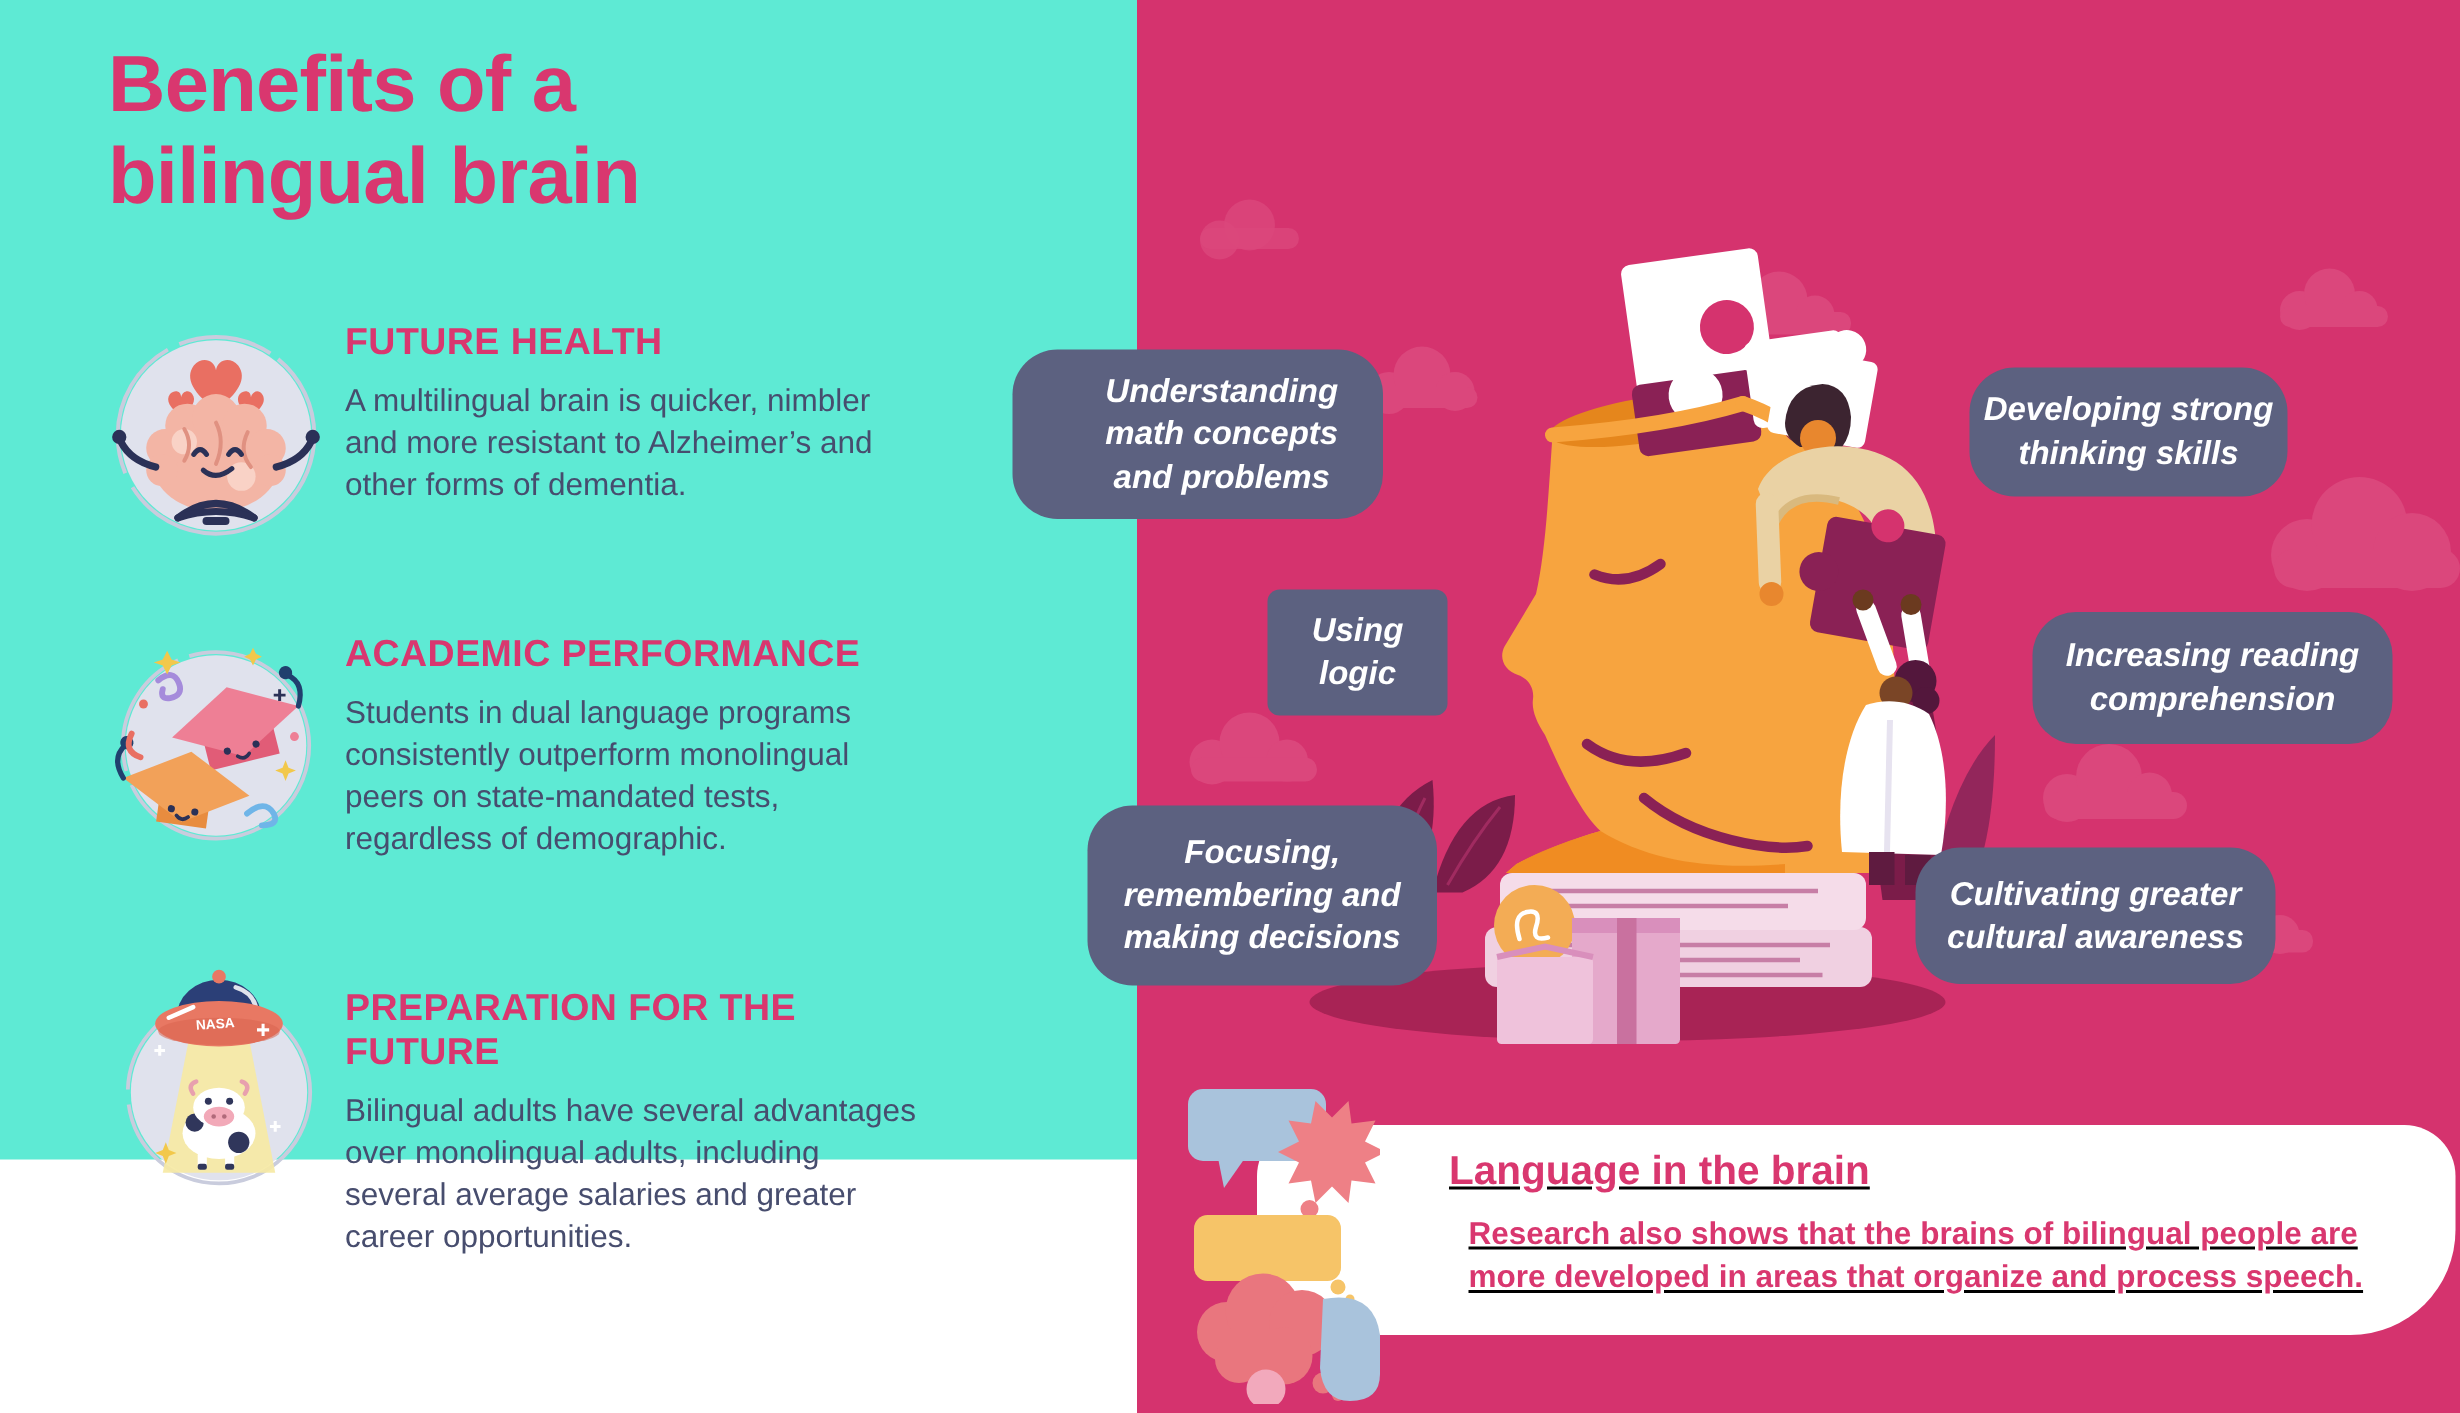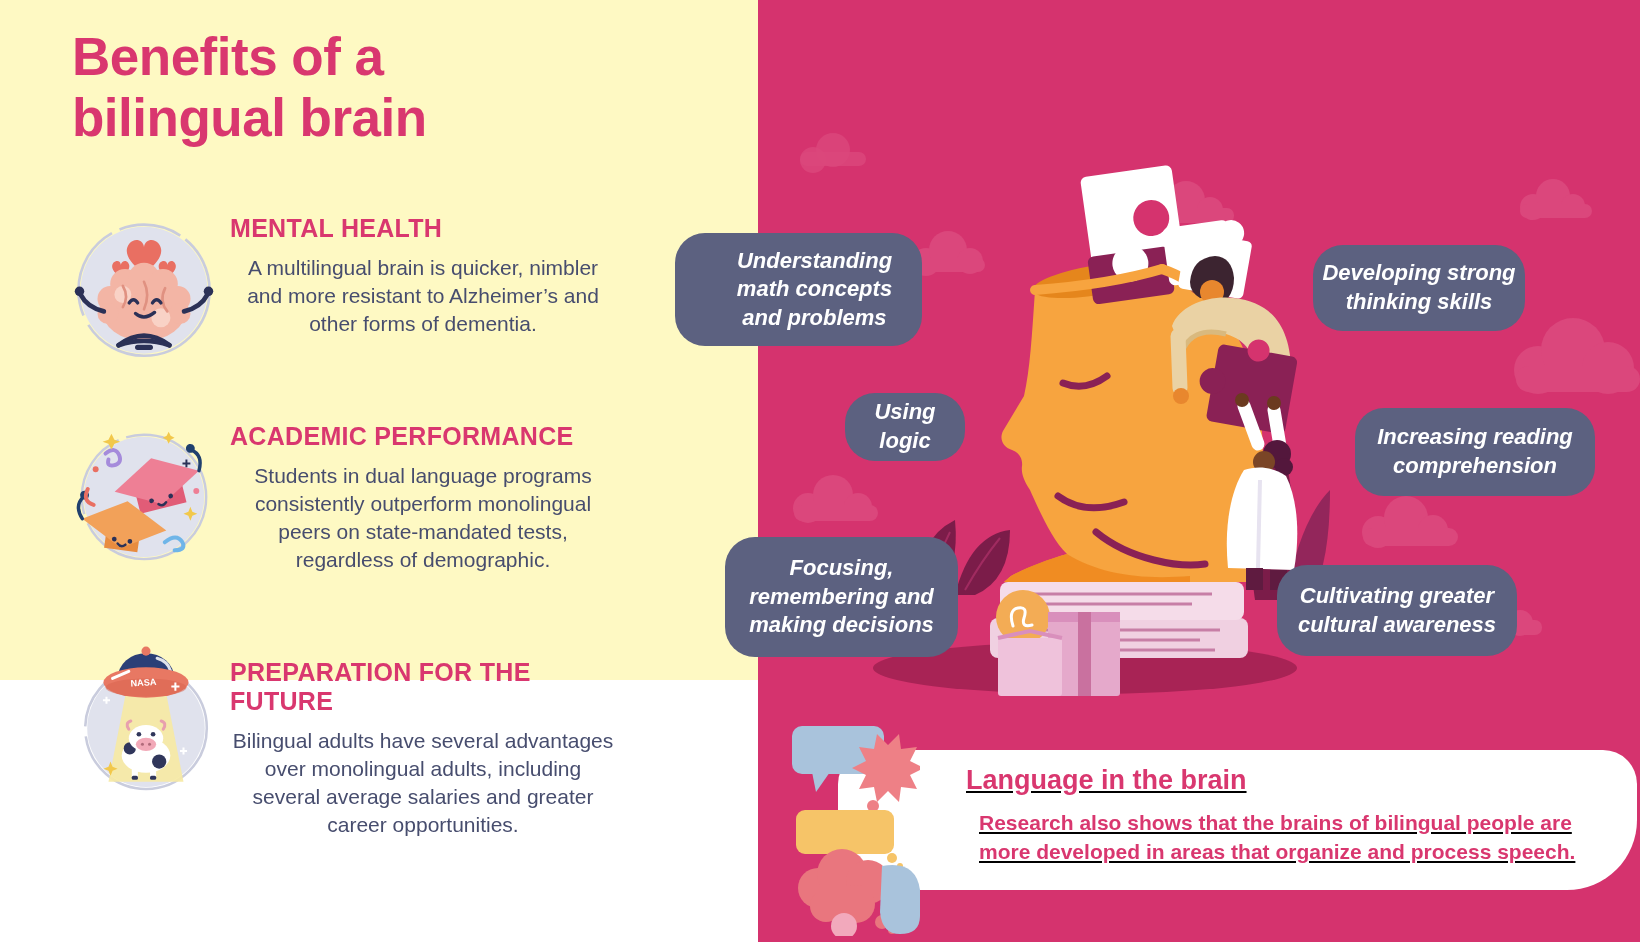--- a/index.html
+++ b/index.html
@@ -1,45 +1,45 @@
 <!DOCTYPE html>
 <html style="--bg-pink: #D5336E; --accent-pink: #D9376F; --slate-box: #5C6180; --body-text: #474D6E; --head-orange: #F7A43F; --puzzle-maroon: #8A2155; --cloud-pink: #DB477C; --card-white: #FFFFFF; --icon-circle: #E0E2ED;"><head>
 <meta charset="utf-8">
 <style>
   html,body{margin:0;padding:0;background:#fff;}
   .canvas{position:relative;width:1640px;height:942px;overflow:hidden;background:#ffffff;
           font-family:"Liberation Sans","DejaVu Sans",sans-serif;}
 
   
-  .left-panel{position:absolute;left:0;top:0;width:758px;height:680px;background:#fef9c3;}
+  .left-panel{position:absolute;left:0;top:0;width:758px;height:773px;background:#5eead4;}
   .title{position:absolute;left:72px;top:26px;margin:0;width:560px;
          font-size:53px;line-height:1.16;font-weight:bold;letter-spacing:-0.5px;
          color:var(--accent-pink);white-space:pre-line;}
   .benefit{position:absolute;left:70px;display:flex;align-items:flex-start;}
   .benefit .icon-wrap{width:148px;flex:0 0 148px;margin-right:12px;}
   .benefit .txt{width:386px;padding-top:2px;}
   .benefit h2{margin:0 0 11px 0;font-size:25px;letter-spacing:.3px;color:var(--accent-pink);}
-  .benefit p{margin:0;font-size:21px;line-height:1.33;color:var(--body-text);text-align:center;}
+  .benefit p{margin:0;font-size:21px;line-height:1.33;color:var(--body-text);}
   .s1{top:212px}.s2{top:420px}.s3{top:642px}
   .s3 .txt{padding-top:16px}
 
   
   .right-panel{position:absolute;left:758px;top:0;width:882px;height:942px;background:var(--bg-pink);}
   .bg-clouds{position:absolute;left:758px;top:0;width:882px;height:942px;z-index:1;}
   .rp-header{position:absolute;left:788px;top:56px;width:720px;z-index:3;margin:0;
              text-align:center;color:#ffffff;font-size:23px;font-weight:bold;line-height:1.42;
              white-space:pre-line;}
   .scene{position:absolute;left:860px;top:140px;width:480px;height:560px;z-index:2;}
 
   .callout{position:absolute;z-index:4;background:var(--slate-box);color:#ffffff;
            display:flex;align-items:center;justify-content:center;text-align:center;
            font-style:italic;font-weight:bold;font-size:22px;line-height:1.3;
            white-space:pre-line;border-radius:30px;}
   .c1{left:675px;top:233px;width:215px;height:113px;padding-left:32px;}
-  .c2{left:845px;top:393px;width:120px;height:68px;border-radius:30px;}
+  .c2{left:845px;top:393px;width:120px;height:84px;border-radius:8px;}
   .c3{left:725px;top:537px;width:233px;height:120px;}
   .c4{left:1313px;top:245px;width:212px;height:86px;}
   .c5{left:1355px;top:408px;width:240px;height:88px;border-radius:29px;}
   .c6{left:1277px;top:565px;width:240px;height:91px;}
 
   .card{position:absolute;left:838px;top:750px;width:799px;height:140px;z-index:4;
         background:var(--card-white);border-radius:34px 34px 70px 34px;box-sizing:border-box;
         padding:15px 30px 0 128px;text-decoration:underline;}
   .card h3{margin:0 0 9px 0;font-size:27px;color:var(--accent-pink);}
   .card p{margin:13px;width:645px;font-size:21px;font-weight:bold;line-height:1.38;color:var(--accent-pink);}
@@ -89,21 +89,21 @@
               <path d="M108 94 Q 124 90 130 78"></path>
             <path d="M46 126 Q 70 108 94 126"></path>
               <path d="M94 126 Q 70 118 46 126"></path>
           </g>
           <circle cx="9" cy="75" r="4.5" fill="#2B3157"></circle>
             <circle cx="131" cy="75" r="4.5" fill="#2B3157"></circle>
           <path d="M64 128 L 76 128" stroke="#2B3157" stroke-width="5" stroke-linecap="round"></path>
         </svg>
       </div>
       <div class="txt">
-        <h2>MENTAL HEALTH</h2>
+        <h2>FUTURE HEALTH</h2>
         <p>A multilingual brain is quicker, nimbler and more resistant to Alzheimer’s and other forms of dementia.</p>
       </div>
     </section>
 
     <section class="benefit s2">
       <div class="icon-wrap">
         <svg width="148" height="148" viewBox="0 0 150 150">
           <circle cx="75" cy="78" r="61" fill="var(--icon-circle)"></circle>
           <circle cx="75" cy="78" r="63" fill="none" stroke="#C9CCDD" stroke-width="2.5" stroke-dasharray="170 10 90 8"></circle>
           <g transform="rotate(-14 88 62)">

